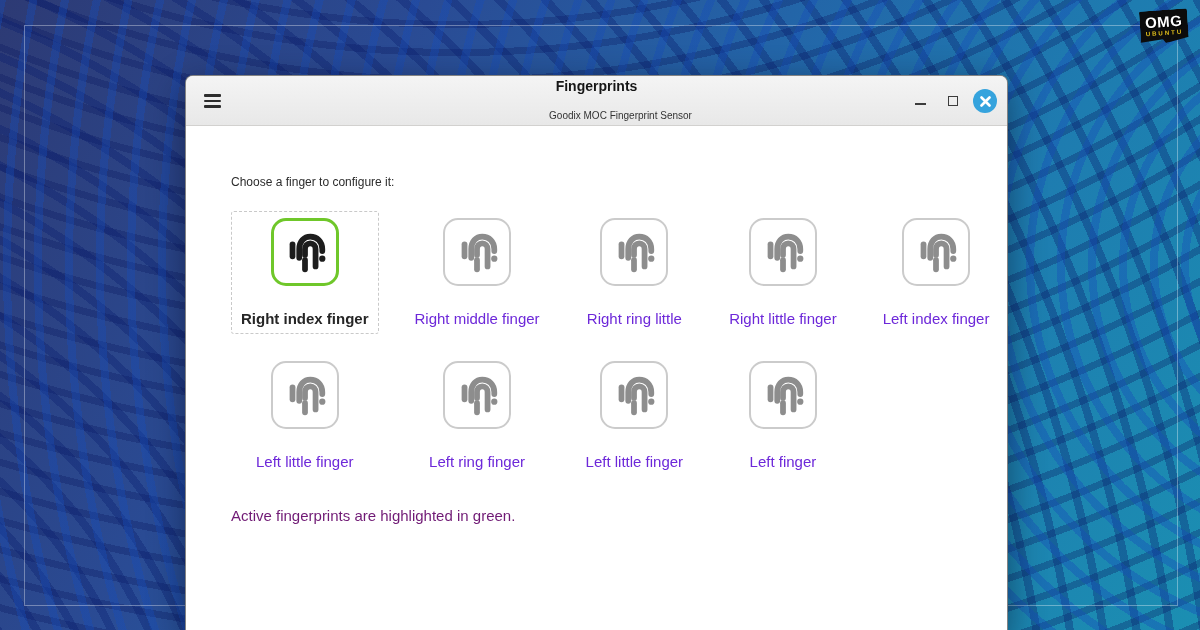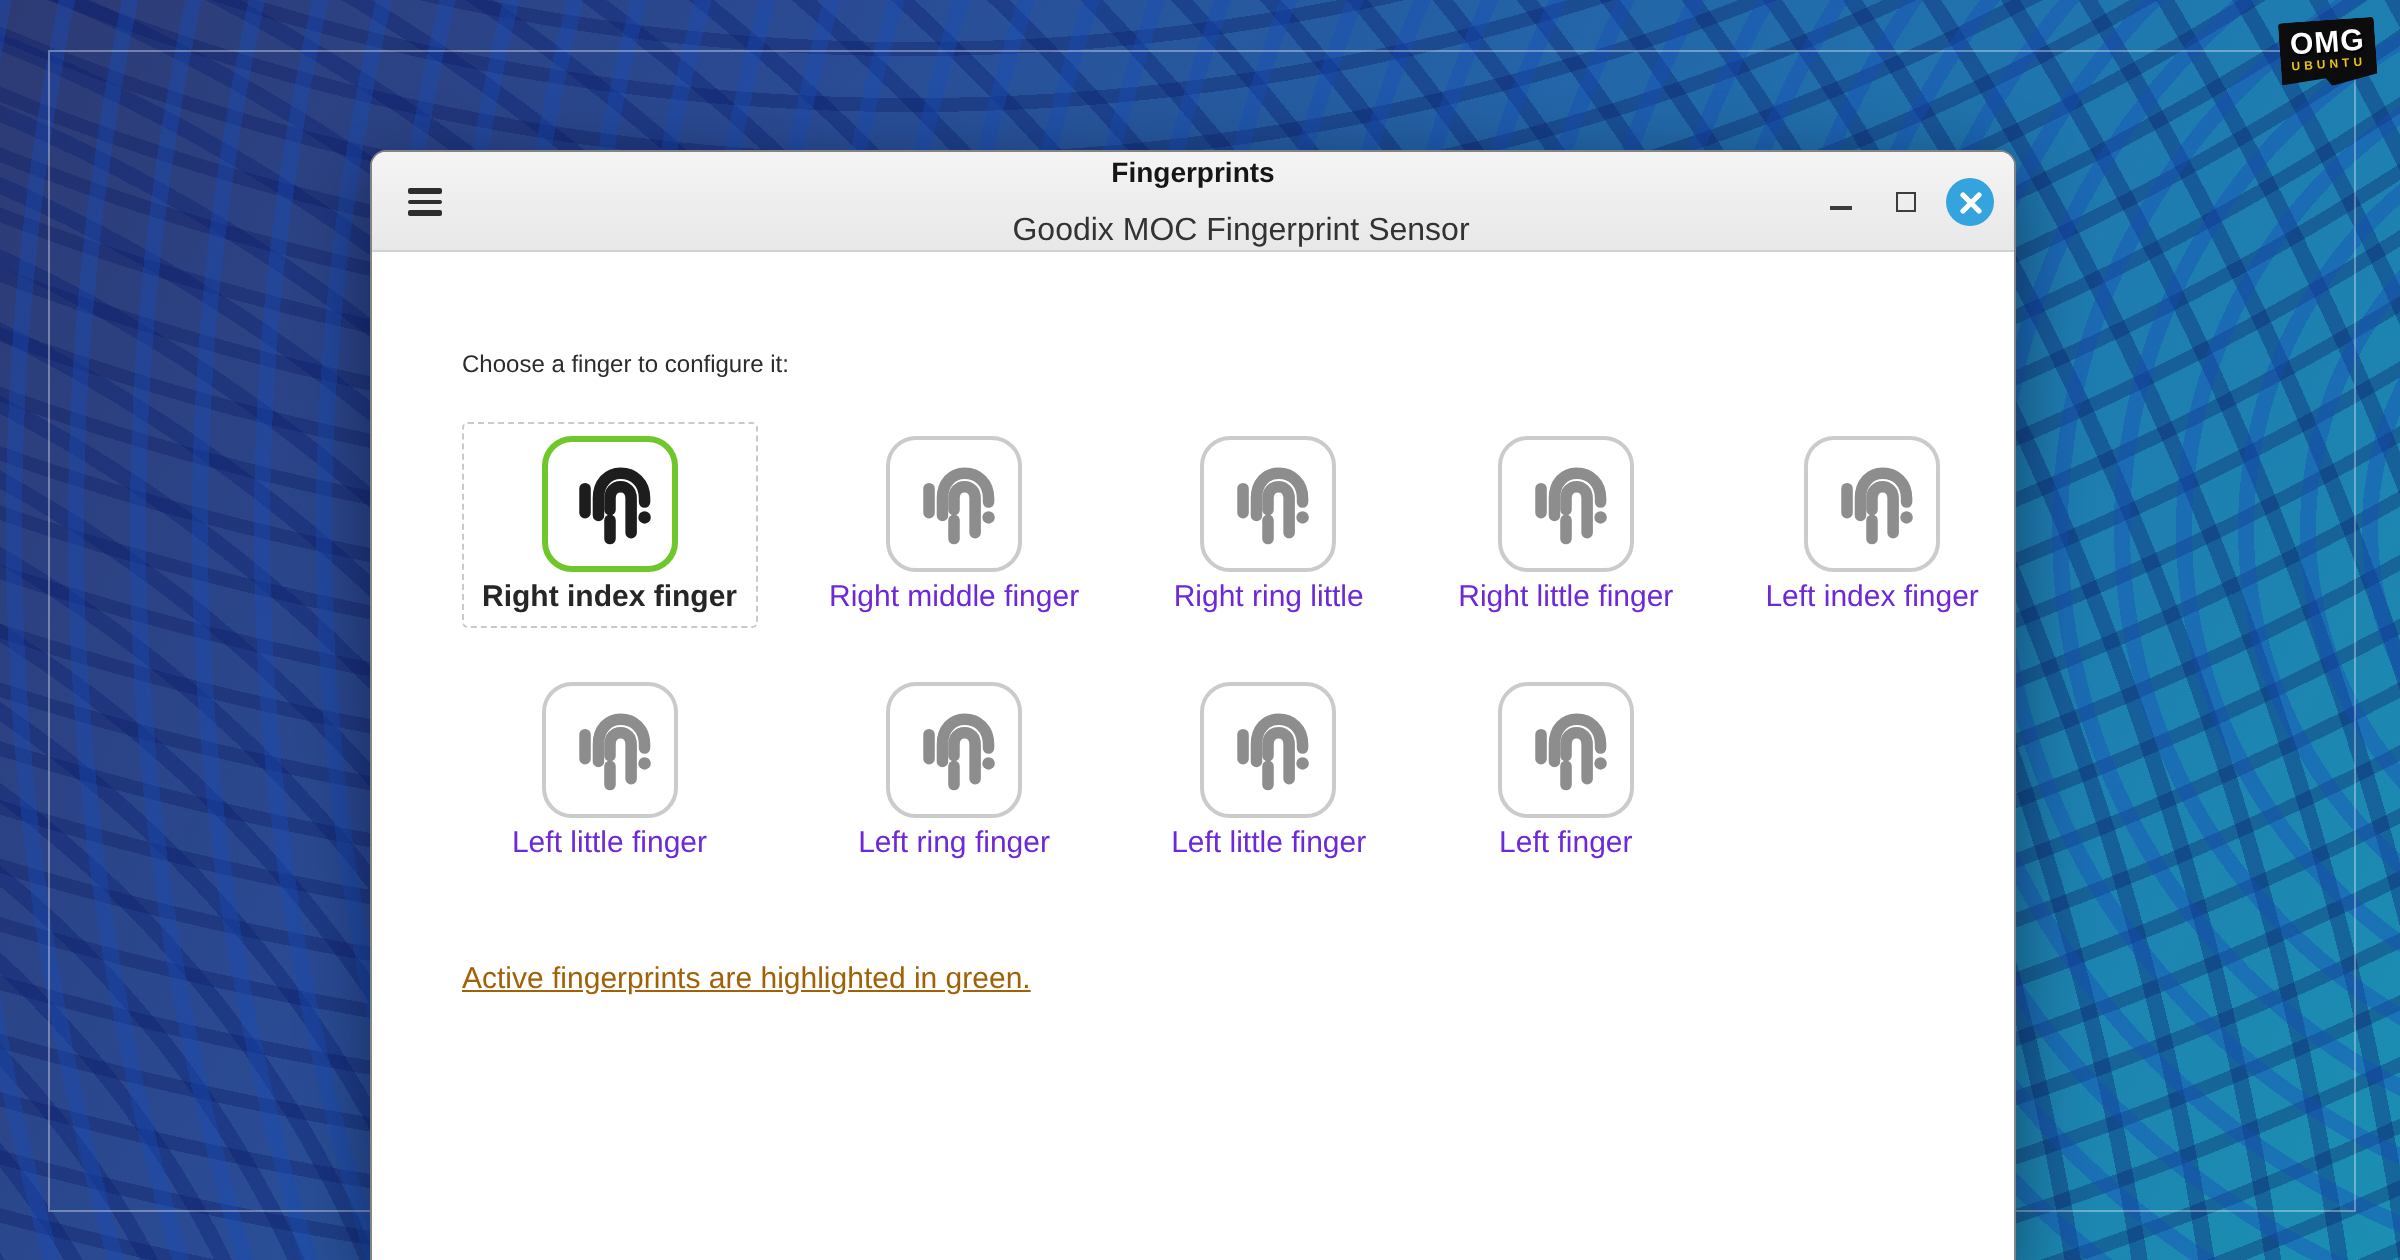--- a/index.html
+++ b/index.html
@@ -46,53 +46,53 @@
     display:flex; align-items:center;
   }
   .hamburger {
     position:absolute; left:18px; top:14px; width:24px; height:22px;
     background:transparent; border:none; cursor:pointer;
     display:flex; flex-direction:column; justify-content:center; gap:3px;
   }
   .hamburger .bar { display:block; width:17px; height:2.4px; background:#2d2d2d; border-radius:1px; }
   .title-block { position:absolute; left:0; right:0; top:0; bottom:0; display:flex; flex-direction:column; align-items:center; justify-content:center; pointer-events:none;gap:14px; }
   .win-title { font-size:14px; font-weight:bold; color:#161616; line-height:17px; }
-  .win-subtitle { font-size:16px; color:#333333; line-height:14px;margin-left:48px; }
+  .win-subtitle { font-size:10px; color:#333333; line-height:14px;margin-left:48px; }
   .controls { position:absolute; right:10px; top:0; height:50px; display:flex; align-items:center; gap:9px; }
   .ctrl-btn { width:23px; height:23px; background:transparent; border:none; cursor:pointer; display:flex; align-items:center; justify-content:center; }
   .min-glyph { width:11px; height:2px; background:#3c3c3c; margin-top:6px; }
   .max-glyph { width:10px; height:10px; border:1.6px solid #3c3c3c; background:transparent; }
   .close-btn { width:24px; height:24px; border-radius:50%; border:none; cursor:pointer; background:#35a3dd; display:flex; align-items:center; justify-content:center; }
 
   
   .win-body { flex:1; background:#ffffff; border-radius:0 0 0 0; padding:47px 42px 0 45px; }
   .heading { font-size:12px; font-weight:normal; color:#2c2c2c; line-height:18px; margin-bottom:20px; }
 
   .finger-grid {
     display:grid; grid-template-columns:repeat(5, auto);
     column-gap:26px; row-gap:20px; justify-items:center; align-items:start;
     width:max-content;
   }
   .finger {
-    display:flex; flex-direction:column; align-items:center; gap:4px;
+    display:flex; flex-direction:column; align-items:center; gap:24px;
     padding:6px 9px; background:transparent; cursor:pointer;
     border:1px dashed transparent; border-radius:3px;
   }
   .finger.active { border-color:#c9c9c9; }
   .fp-box {
     width:68px; height:68px; border-radius:15px; background:#ffffff;
     border:2px solid #cbcbcb; color:#8d8d8d;
     display:flex; align-items:center; justify-content:center;
   }
   .finger.active .fp-box { border:3px solid #6fc72a; color:#1d1d1d; }
   .fp-box svg { width:48px; height:48px; display:block; }
   .finger-label { font-size:15px; color:#6d28d9; line-height:17px; white-space:nowrap; }
   .finger.active .finger-label { color:#262626; font-weight:bold; }
 
-  .note { margin-top:44px; font-size:15px; color:#a16207;text-decoration:underline; }
+  .note { margin-top:30px; font-size:15px; color:#701a75; }
 </style>
 </head>
 <body>
 
 <div class="desktop">
   <div class="wallpaper-frame"></div>
 
   <div class="omg-badge">
     <span class="omg-line1">OMG</span>
     <span class="omg-line2">UBUNTU</span>

